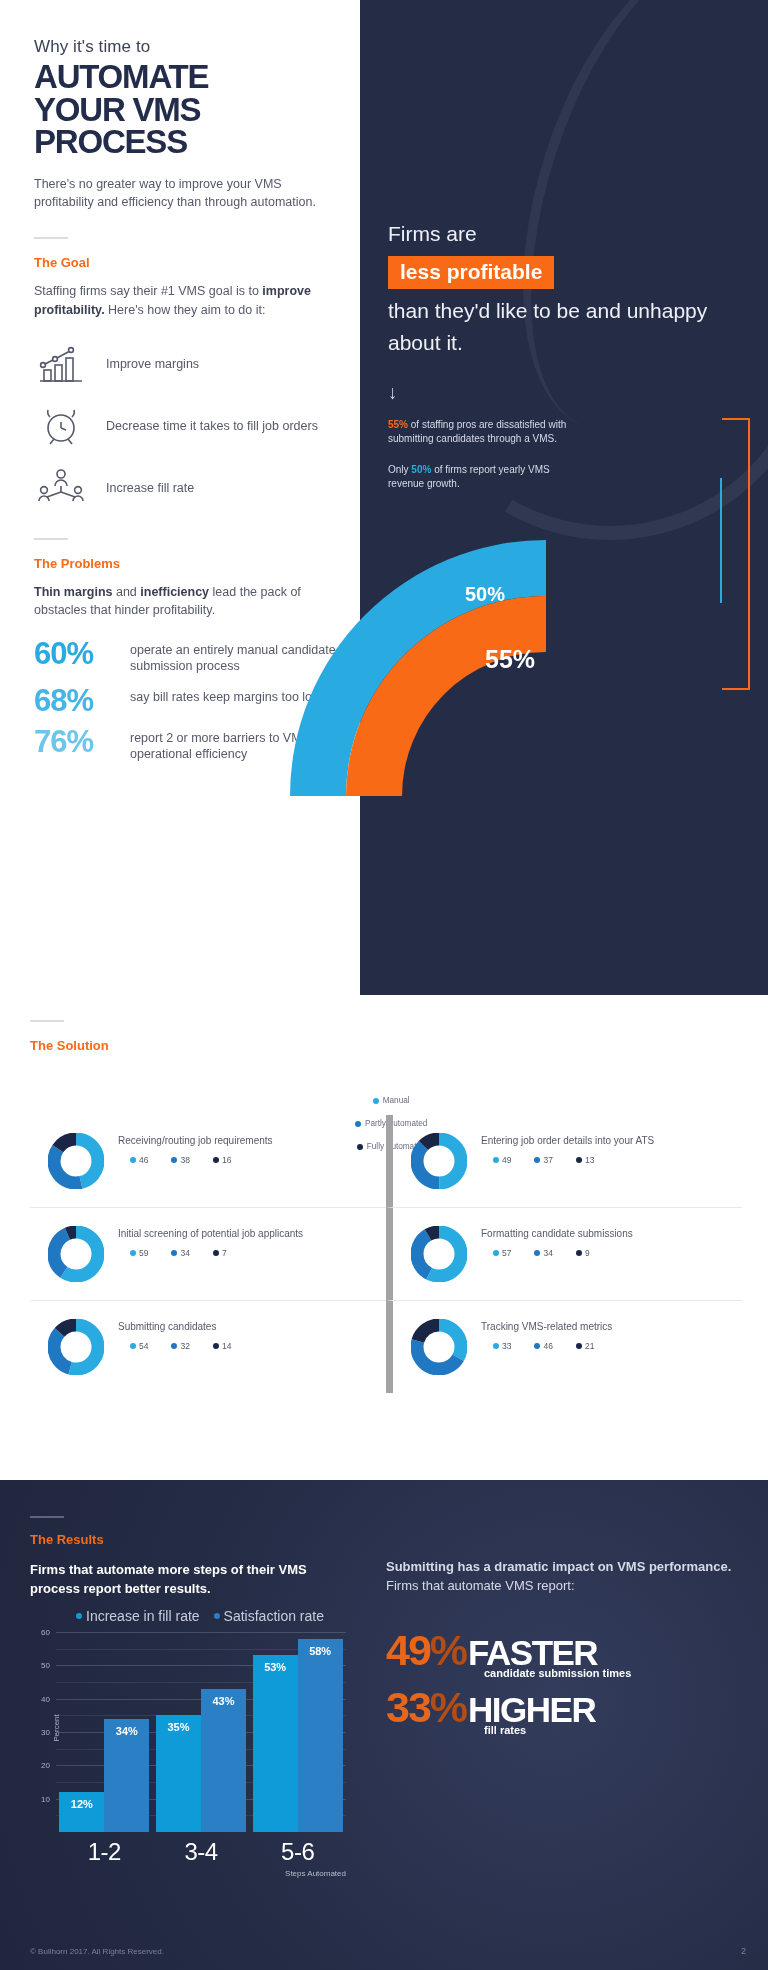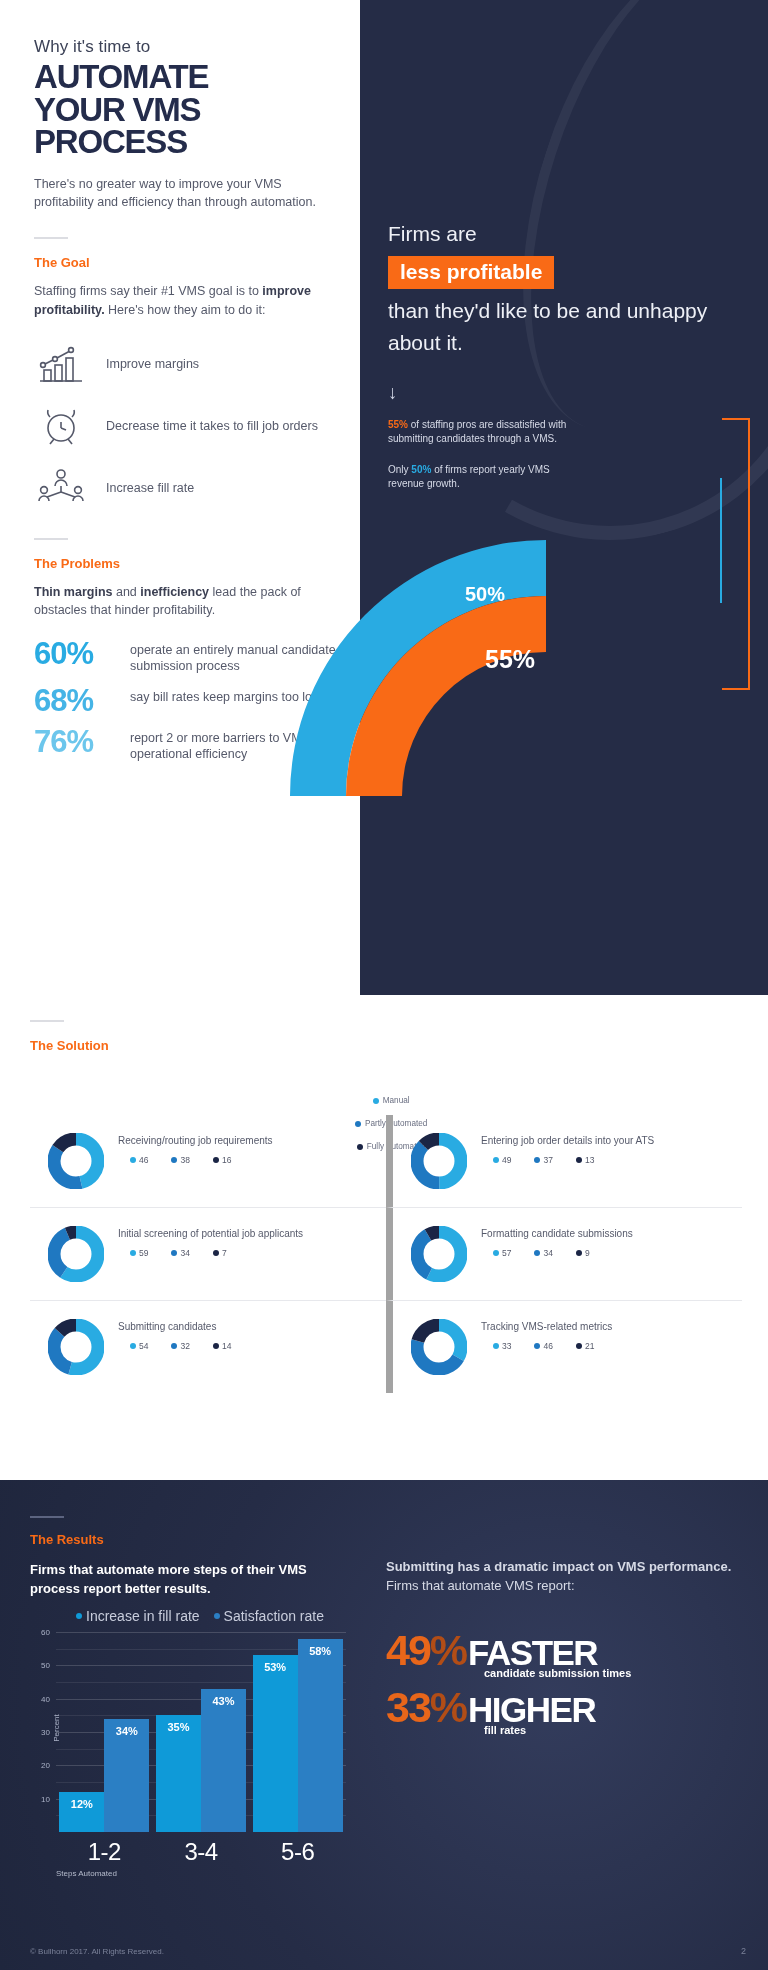--- a/index.html
+++ b/index.html
@@ -136,21 +136,21 @@
   .bars { position: absolute; left: 0; bottom: 0; width: 290px; height: 200px; display: flex;
           align-items: flex-end; }
   .grp { display: flex; align-items: flex-end; width: 33.33%; justify-content: center; gap: 0px;}
   .bar { width: 45px; position: relative; }
   .bar.a { background: #0f9ad8; }
   .bar.b { background: #2b7fc4; }
   .bar-val { position: absolute; top: 6px; left: 0; right: 0; text-align: center;
              font-size: 11px; font-weight: bold; color: #fff; }
   .xlabels { display: flex; width: 290px; margin-left: 36px; margin-top: 6px; }
   .xlab { width: 33.33%; text-align: center; font-size: 24px; color: #fff; font-weight: 300; letter-spacing: -.5px;}
-  .xtitle { width: 290px; margin-left: 36px; text-align: left; font-size: 8px; color: #b5bbcc; margin-top: 3px; }
+  .xtitle { width: 290px; margin-left: 36px; text-align: right; font-size: 8px; color: #b5bbcc; margin-top: 3px; }
 
   
   .bigstat { margin-bottom: 8px; position: relative; }
   .bigstat .num { font-size: 43px; font-weight: bold; color: #e8661a; letter-spacing: -2px;
                   line-height: .95; display: inline-block; vertical-align: baseline; }
   .bigstat .num .pc { color: #b24d16; }
   .bigstat .word { font-size: 35px; font-weight: bold; color: #ffffff; letter-spacing: -1.5px;
                    display: inline-block; margin-left: 2px; }
   .bigstat .cap { font-size: 11px; font-weight: bold; color: #fff; margin-top: -6px; margin-left: 98px; }
 

